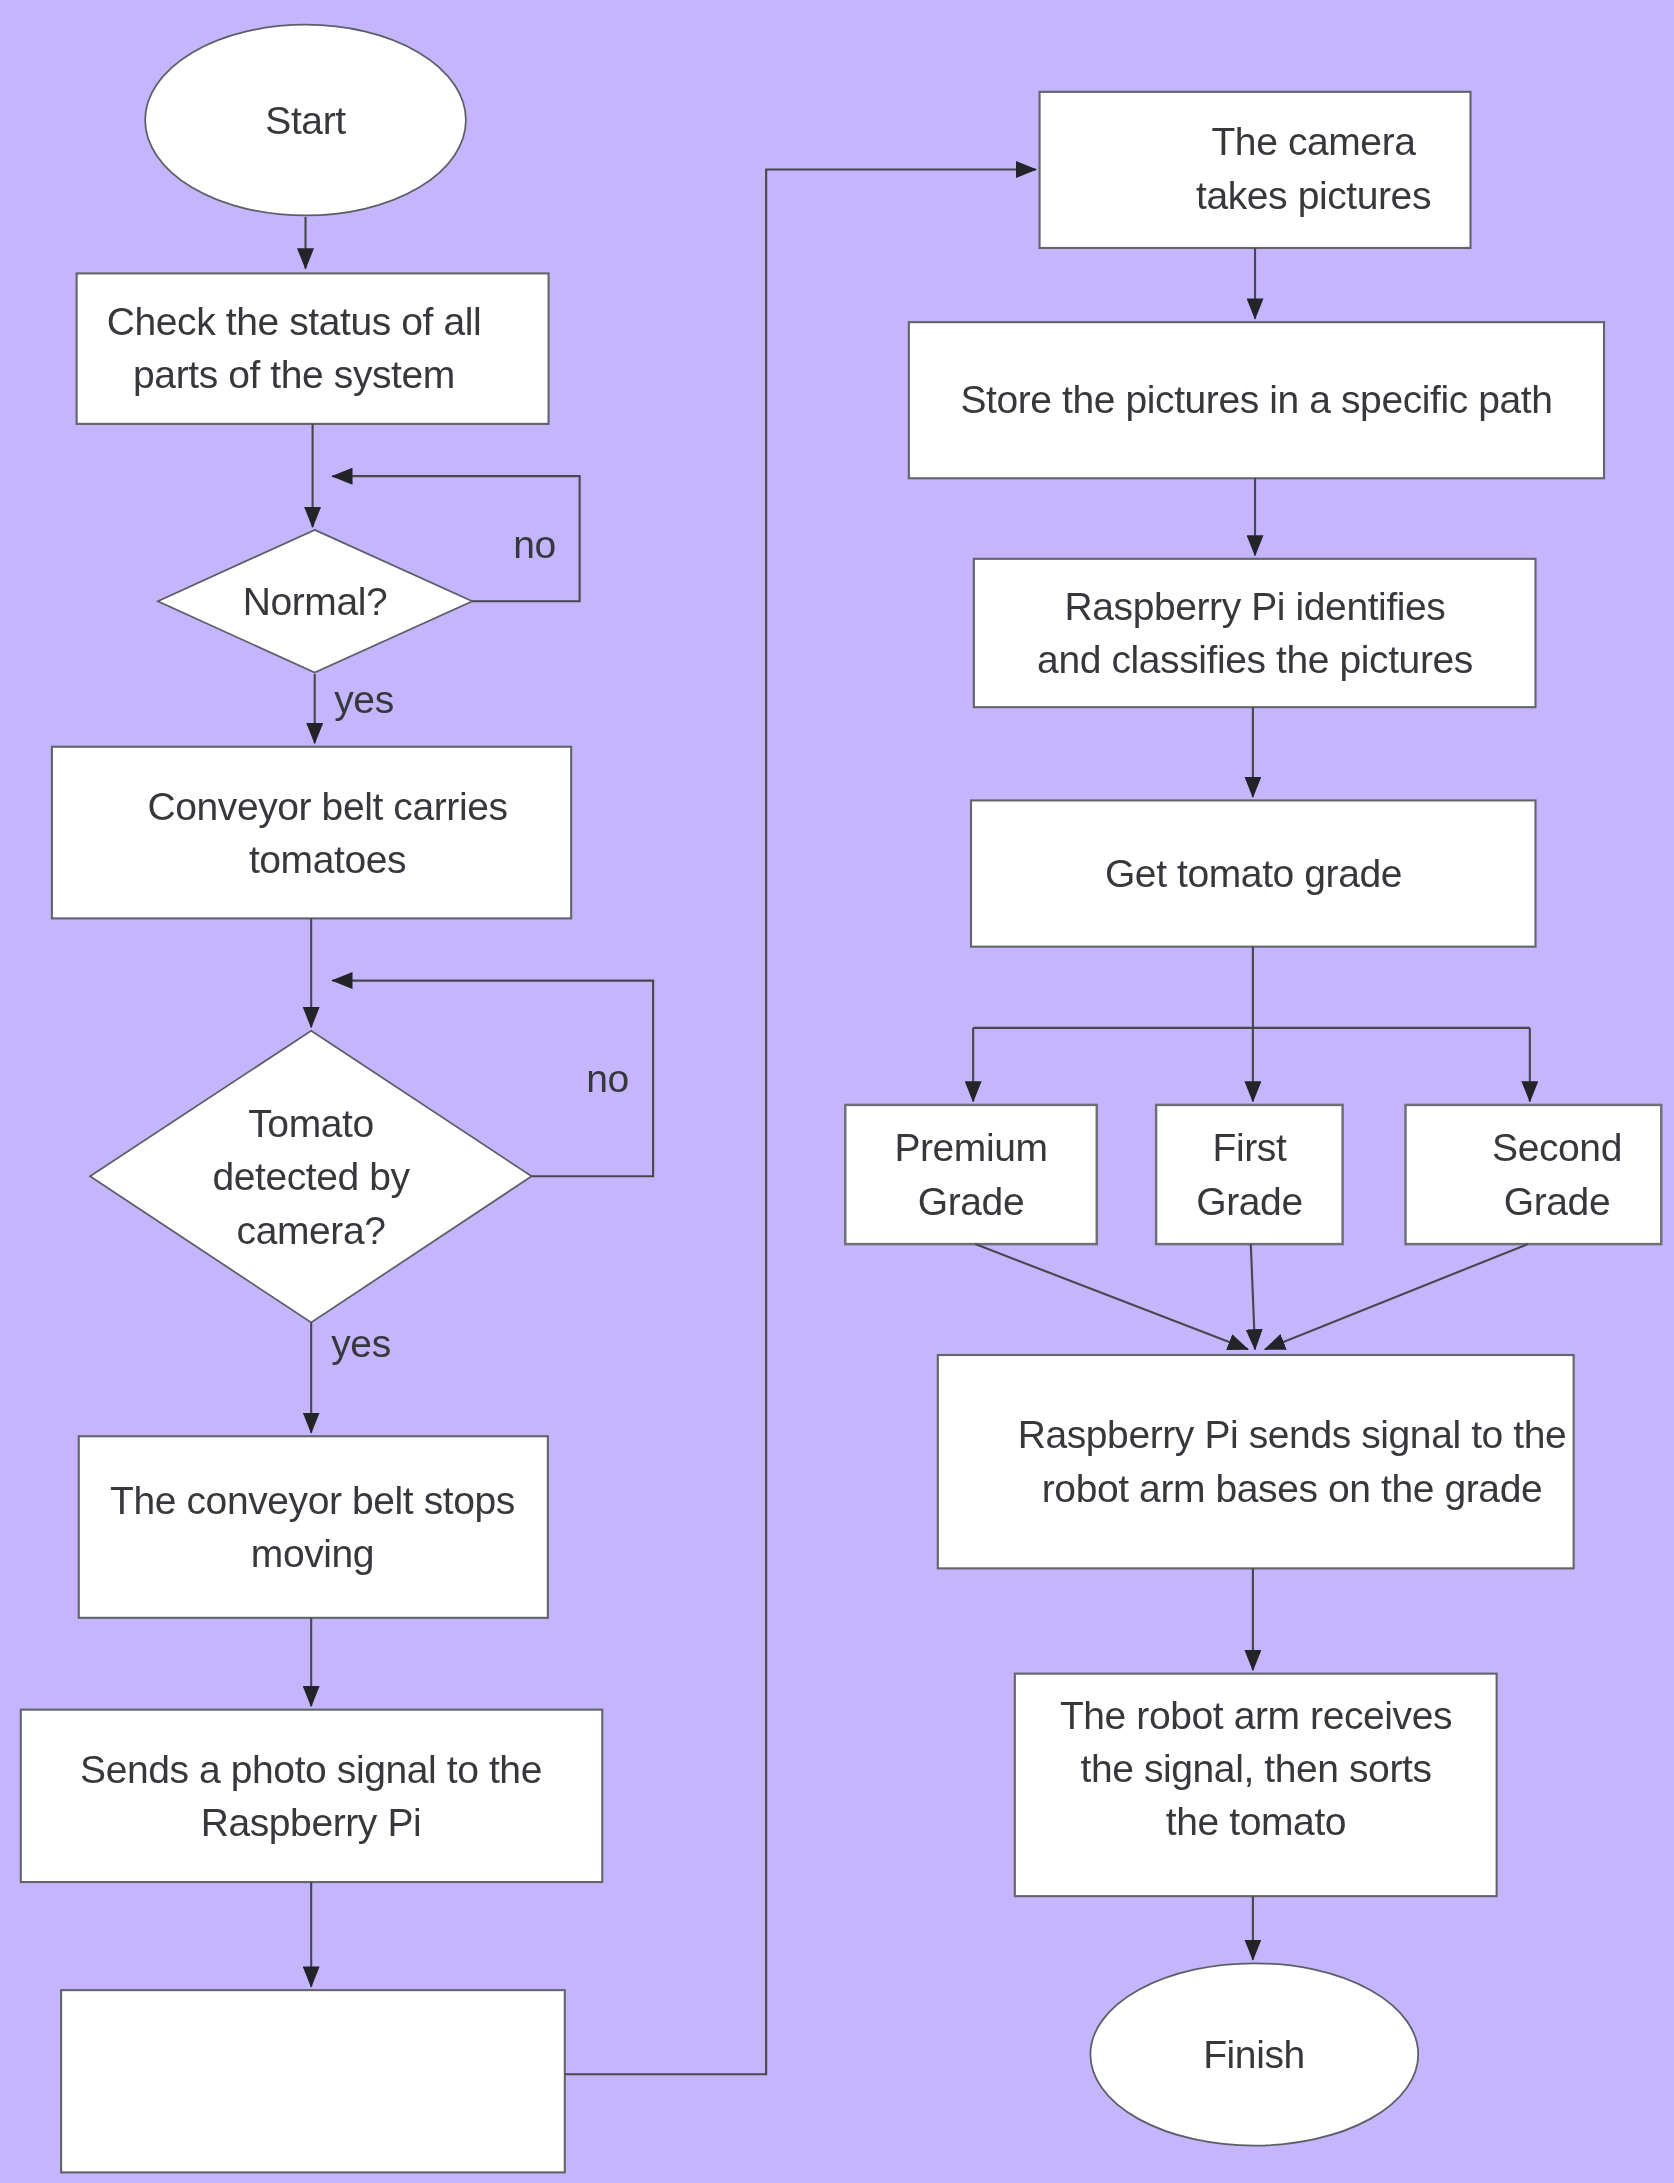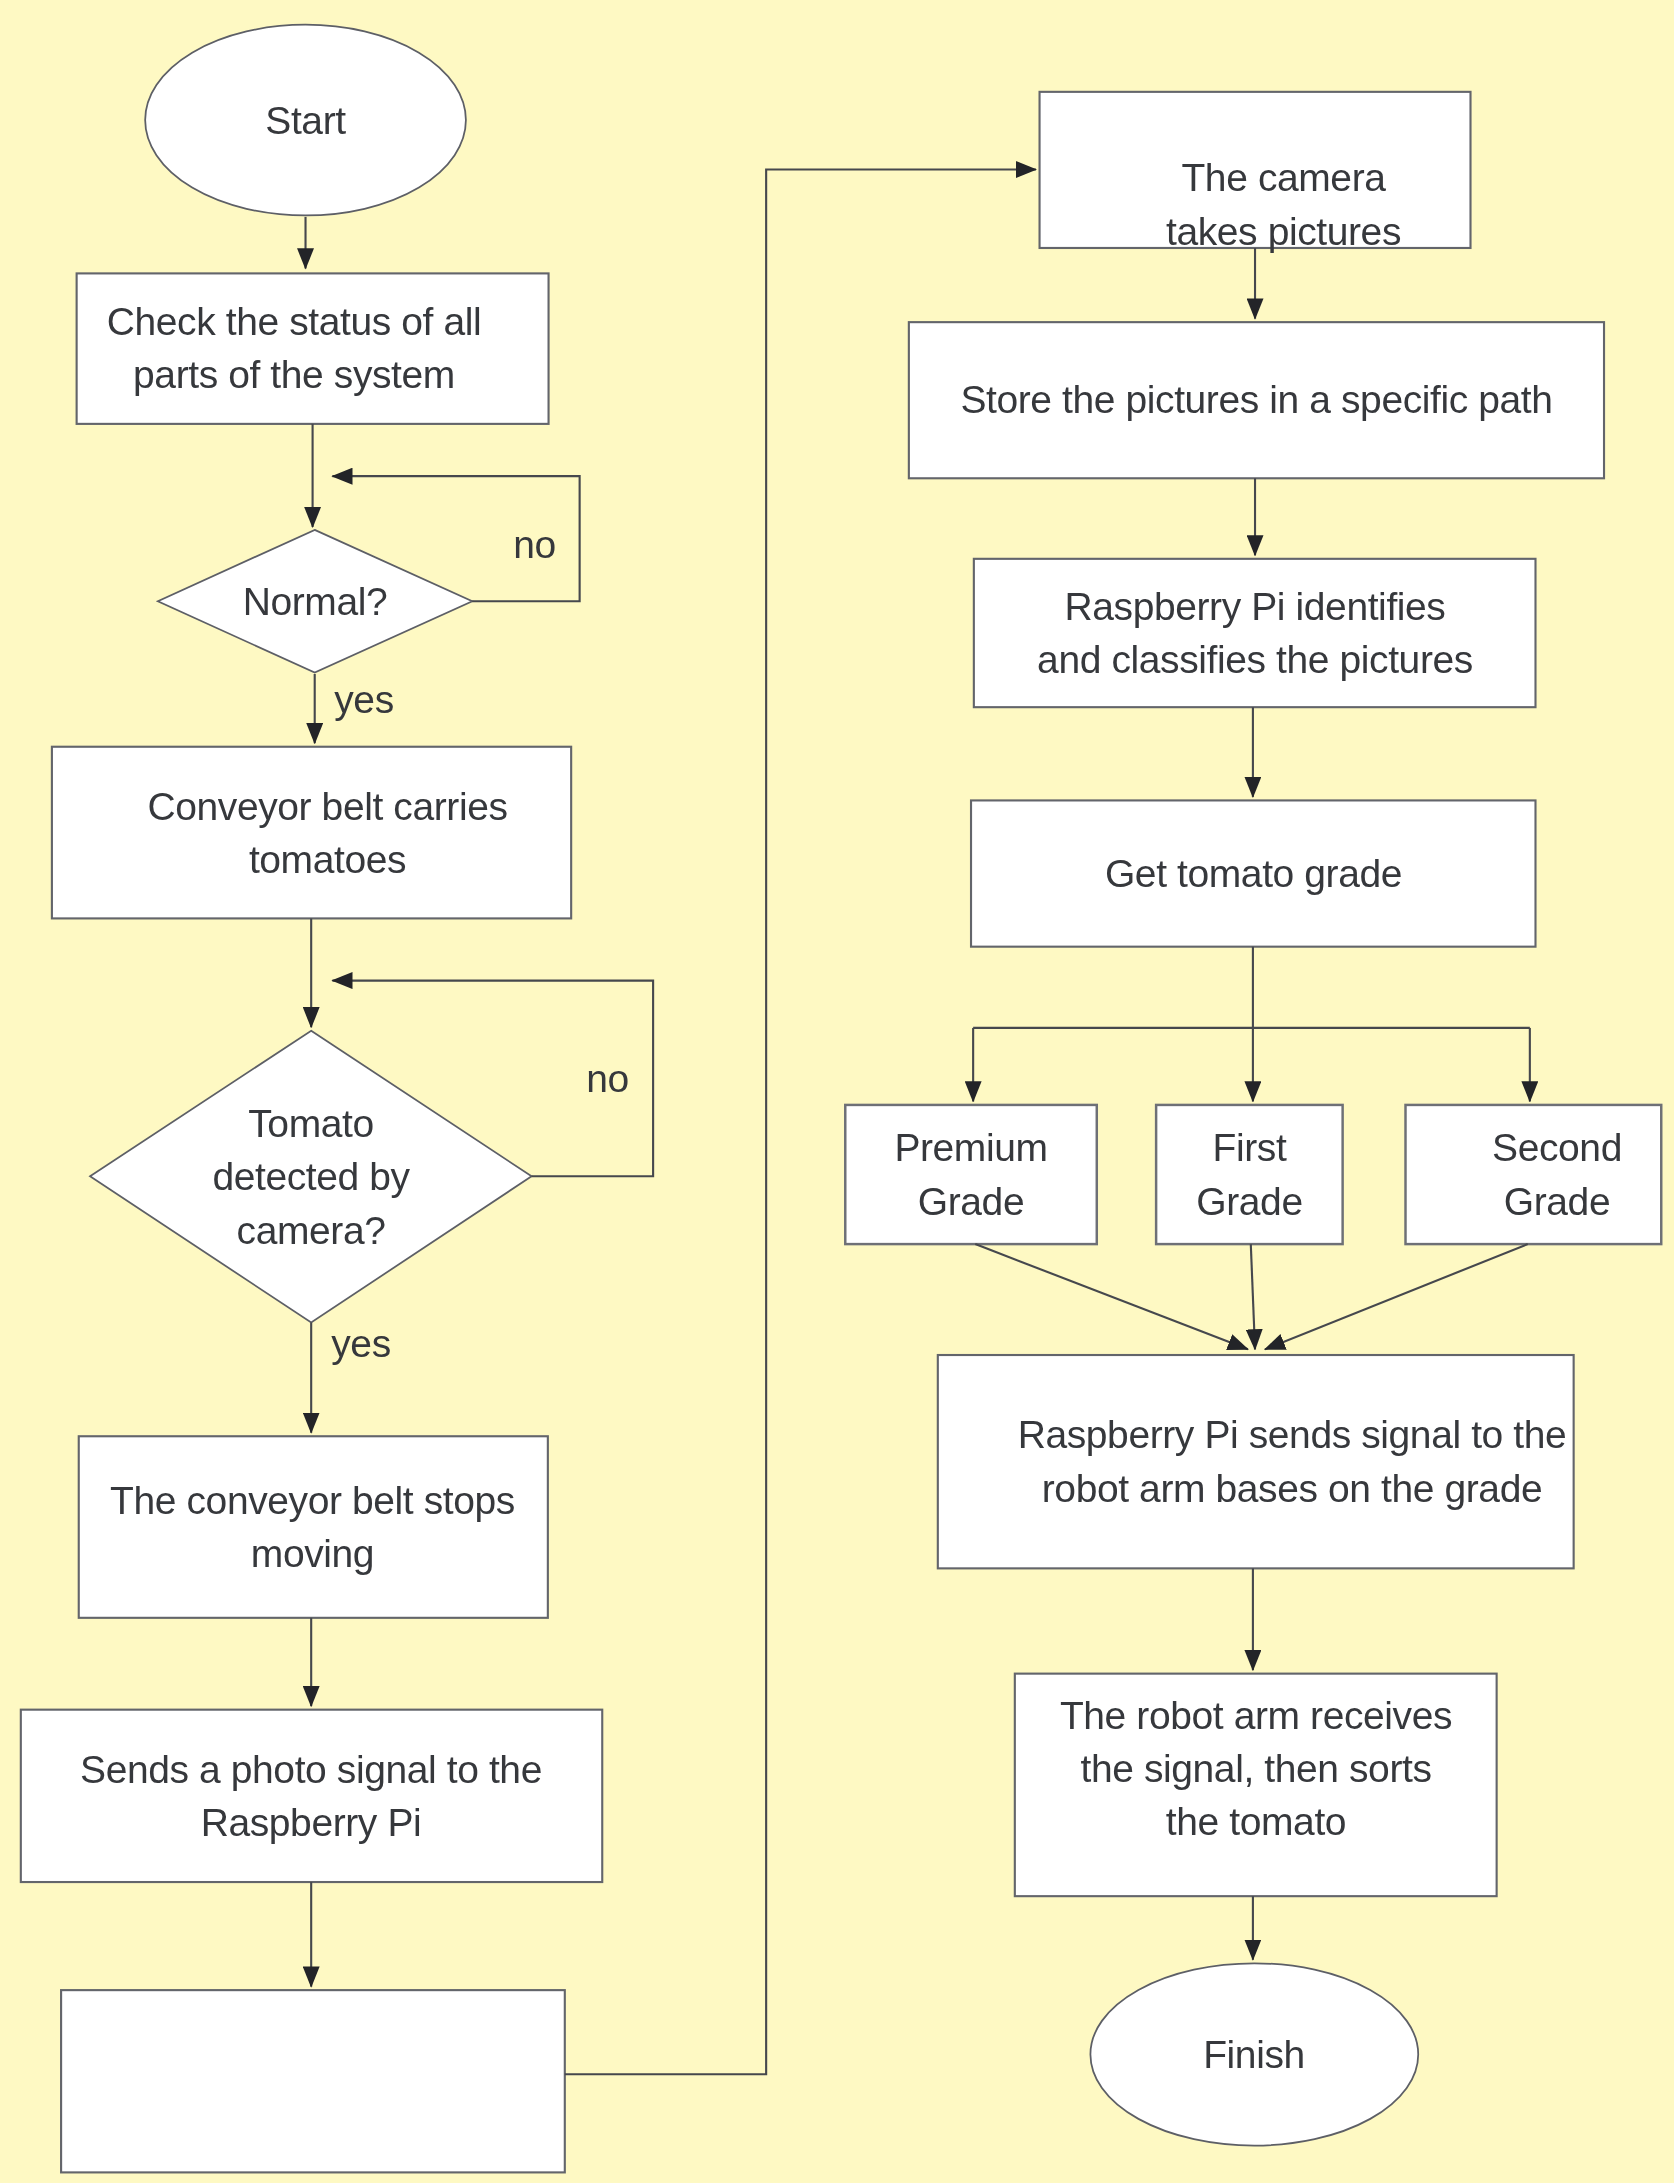--- a/index.html
+++ b/index.html
@@ -1,20 +1,20 @@
 <!DOCTYPE html>
 <html style="font-size:11.3px"><head>
 <meta charset="utf-8">
 <style>
   html, body { margin: 0; padding: 0; background: #ffffff; }
   .canvas {
     position: relative;
     width: 1675px;
     height: 2183px;
-    background: #fef9c3;
+    background: #c4b5fd;
     font-family: "Liberation Sans", sans-serif;
     overflow: hidden;
     text-decoration: underline;
   }
   .diagram-svg { position: absolute; left: 0; top: 0; }
   .shape { fill: #ffffff; stroke: #63656b; stroke-width: 3; }
   .shape--thin { stroke: #5d5f66; stroke-width: 2.5; }
   .shape--grade { stroke: #6e7076; stroke-width: 3.5; }
   .edge { fill: none; stroke: #46484d; stroke-width: 3; }
   .label {
@@ -93,21 +93,21 @@
   <div class="label" style="left:158px; top:530px; width:314px; height:143px;">Normal?</div>
   <div class="label" style="left:68px; top:747px; width:519px; height:172px;">Conveyor belt carries
 tomatoes</div>
   <div class="label" style="left:90px; top:1031px; width:442px; height:292px;">Tomato
 detected by
 camera?</div>
   <div class="label" style="left:78px; top:1436px; width:469px; height:182px;">The conveyor belt stops
 moving</div>
   <div class="label" style="left:20.5px; top:1710px; width:581px; height:172px;">Sends a photo signal to the
 Raspberry Pi</div>
-  <div class="label" style="left:1068px; top:92px; width:431px; height:153px;margin-top:36px;">The camera
+  <div class="label" style="left:1098px; top:92px; width:431px; height:153px;">The camera
 takes pictures</div>
   <div class="label" style="left:868px; top:322px; width:777px; height:156px;">Store the pictures in a specific path</div>
   <div class="label" style="left:974px; top:559px; width:562px; height:148px;">Raspberry Pi identifies
 and classifies the pictures</div>
   <div class="label" style="left:971px; top:801px; width:565px; height:146px;">Get tomato grade</div>
   <div class="label" style="left:845px; top:1105px; width:252px; height:139px;">Premium
 Grade</div>
   <div class="label" style="left:1156px; top:1105px; width:187px; height:139px;">First
 Grade</div>
   <div class="label" style="left:1405px; top:1105px; width:256px; height:139px;padding-left:24px;">Second

